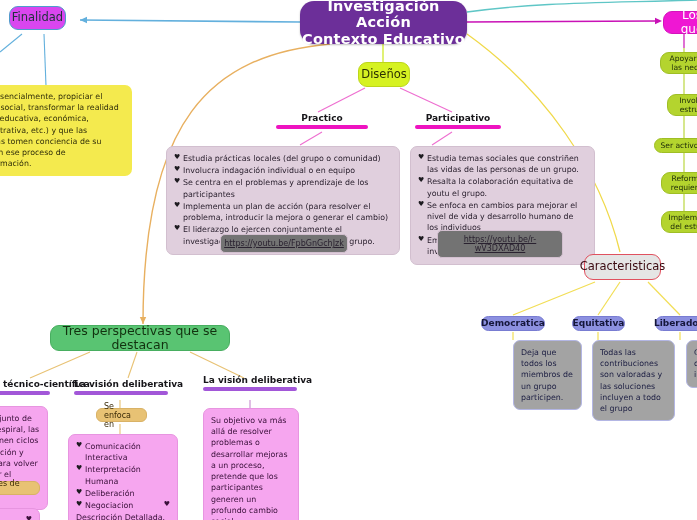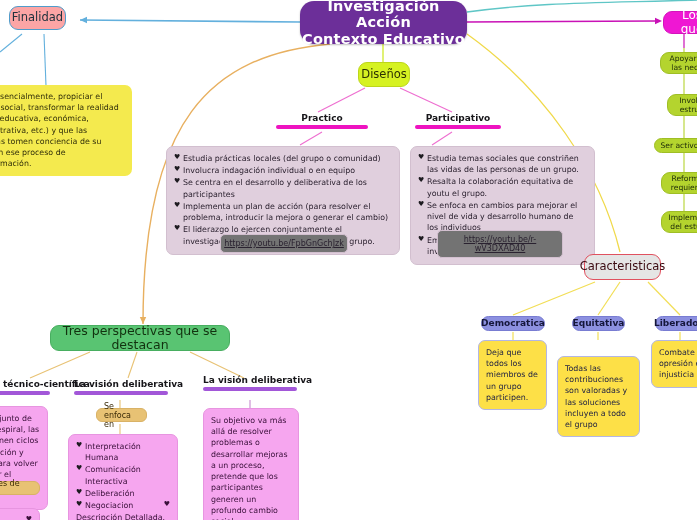--- a/index.html
+++ b/index.html
@@ -20,40 +20,40 @@
     border-radius:9px;
     display:flex;align-items:center;justify-content:center;
     text-align:center;
     line-height:1.15;
   }
   .central{
     background:#6c2f99;color:#ffffff;border-radius:14px;
     font-weight:bold;font-size:14.5px;letter-spacing:.2px;
     box-shadow:0 1px 2px rgba(0,0,0,.25);
   }
-  .nd-blue{background:#fca5a5;color:#20323d;border:1px solid #4f9ccb;font-size:11.5px;}
+  .nd-blue{background:#d946ef;color:#20323d;border:1px solid #4f9ccb;font-size:11.5px;}
   .nd-lime{background:#d6f222;color:#2c3102;border:1px solid #bdd61b;font-size:11.5px;}
   .nd-green{background:#59c472;color:#12320f;border:1px solid #48ae60;font-size:12.5px;}
   .nd-coral{background:#e5e5e5;color:#3b0a11;border:1px solid #e0515f;font-size:11.5px;}
   .nd-magenta{background:#ef17d3;color:#ffffff;border:1px solid #d413bc;font-size:12px;}
   .nd-periwinkle{background:#8c90e0;color:#15163a;border:1px solid #787cd2;font-size:9px;font-weight:bold;}
   .nd-limebtn{background:#b4d42e;color:#22300a;border:1px solid #9fbe25;font-size:7.6px;text-align:center;line-height:1.25;padding:3px 4px;}
 
   
   .box{
     box-sizing:border-box;
     border-radius:7px;
     font-size:7.9px;
     line-height:1.42;
     padding:6px 7px;
   }
   .bx-yellow{background:#f4ea4e;color:#32300a;}
   .bx-mauve{background:#e0cfdd;color:#2c2230;border:1px solid #d2bfcf;}
   .bx-pink{background:#f6a6ef;color:#3a103a;border:1px solid #e795e0;}
-  .bx-lavender{background:#fde047;color:#1c1e42;border:1px solid #b3b6e4;}
+  .bx-lavender{background:#a3a3a3;color:#1c1e42;border:1px solid #b3b6e4;margin-left:35px;}
   .bx-tan{background:#e8c274;color:#3a2a07;border:1px solid #d9b266;border-radius:6px;
           font-size:8px;padding:3px 7px;display:flex;align-items:center;justify-content:center;}
 
   .url{
     background:#737373;color:#2a2230;border:1px solid #d2bfcf;border-radius:5px;
     font-size:8px;text-align:center;padding:4px 6px;text-decoration:underline;
     display:flex;align-items:center;justify-content:center;
   }
 
   
@@ -141,21 +141,21 @@
 
   <div class="node" style="left:276px;top:113px;width:92px;">
     <div class="heading">Practico</div>
     <div class="rule rule-magenta"></div>
   </div>
 
   <div class="node box bx-mauve" style="left:166px;top:146px;width:234px;">
     <ul class="bullets">
       <li>Estudia prácticas locales (del grupo o comunidad)</li>
       <li>Involucra indagación individual o en equipo</li>
-      <li>Se centra en el desarrollo y deliberativa de los participantes</li>
+      <li>Se centra en el problemas y aprendizaje de los participantes</li>
       <li>Implementa un plan de acción (para resolver el problema, introducir la mejora o generar el cambio)</li>
       <li>El liderazgo lo ejercen conjuntamente el investigador y uno o varios miembros del grupo.</li>
     </ul>
   </div>
 
   <div class="node url" style="left:220px;top:234px;width:128px;">
     <span>https://youtu.be/FpbGnGchJzk</span>
   </div>
 
   <div class="node" style="left:415px;top:113px;width:86px;">
@@ -183,21 +183,21 @@
   <div class="node pill nd-periwinkle" style="left:481px;top:316px;width:64px;height:15px;">
     <span>Democratica</span>
   </div>
   <div class="node box bx-lavender" style="left:478px;top:340px;width:69px;">
     <span>Deja que todos los miembros de un grupo participen.</span>
   </div>
 
   <div class="node pill nd-periwinkle" style="left:572px;top:316px;width:53px;height:15px;">
     <span>Equitativa</span>
   </div>
-  <div class="node box bx-lavender" style="left:557px;top:356px;width:83px;">
+  <div class="node box bx-lavender" style="left:557px;top:340px;width:83px;">
     <span>Todas las contribuciones son valoradas y las soluciones incluyen a todo el grupo</span>
   </div>
 
   <div class="node pill nd-periwinkle" style="left:655px;top:316px;width:53px;height:15px;">
     <span>Liberadora</span>
   </div>
   <div class="node box bx-lavender" style="left:651px;top:340px;width:78px;">
     <span>Combate la opresión e injusticia social</span>
   </div>
 
@@ -215,22 +215,22 @@
 
   <div class="node" style="left:74px;top:379px;width:94px;">
     <div class="heading">La visión deliberativa</div>
     <div class="rule rule-violet"></div>
   </div>
   <div class="node bx-tan" style="left:96px;top:408px;width:51px;height:14px;">
     <span>Se enfoca en</span>
   </div>
   <div class="node box bx-pink" style="left:68px;top:434px;width:110px;">
     <ul class="bullets">
+      <li>Comunicación Interactiva</li>
       <li>Interpretación Humana</li>
-      <li>Comunicación Interactiva</li>
       <li>Deliberación</li>
       <li style="display:flex;justify-content:space-between;">
         <span>Negociacion</span>
         <span class="trailing-heart">♥</span>
       </li>
       <li class="cont">Descripción Detallada.</li>
     </ul>
   </div>
 
   <div class="node" style="left:203px;top:375px;width:94px;">

